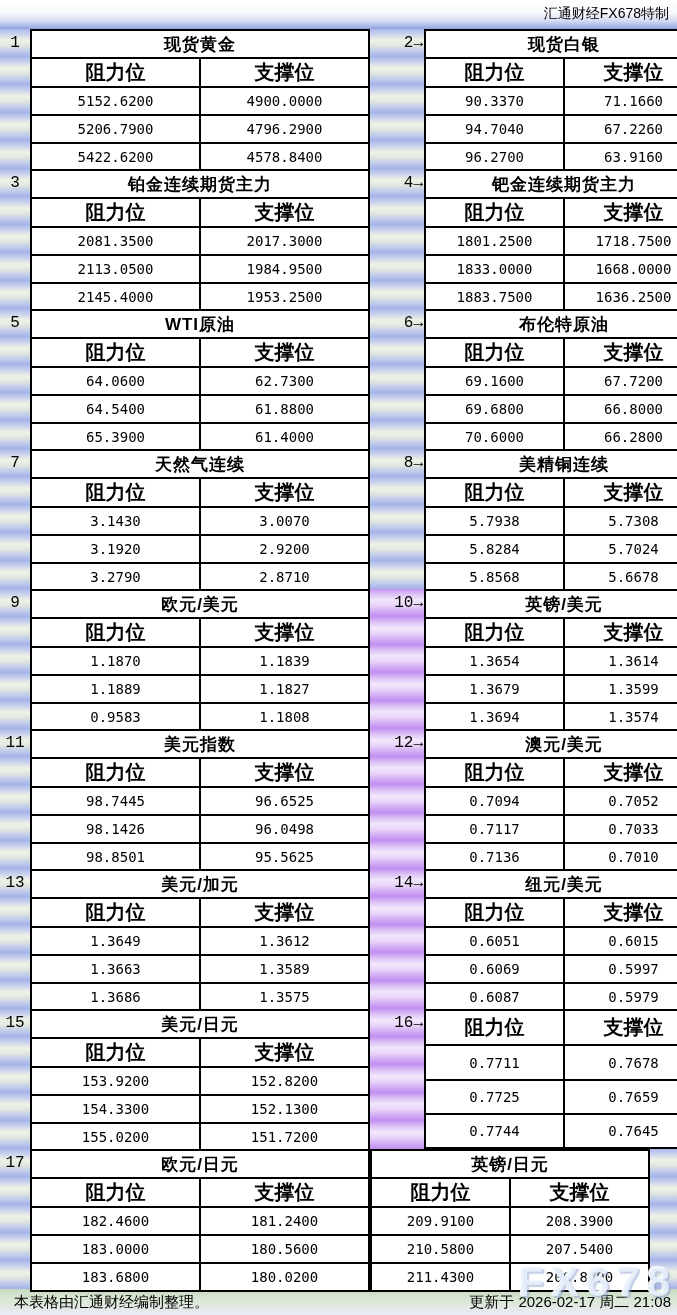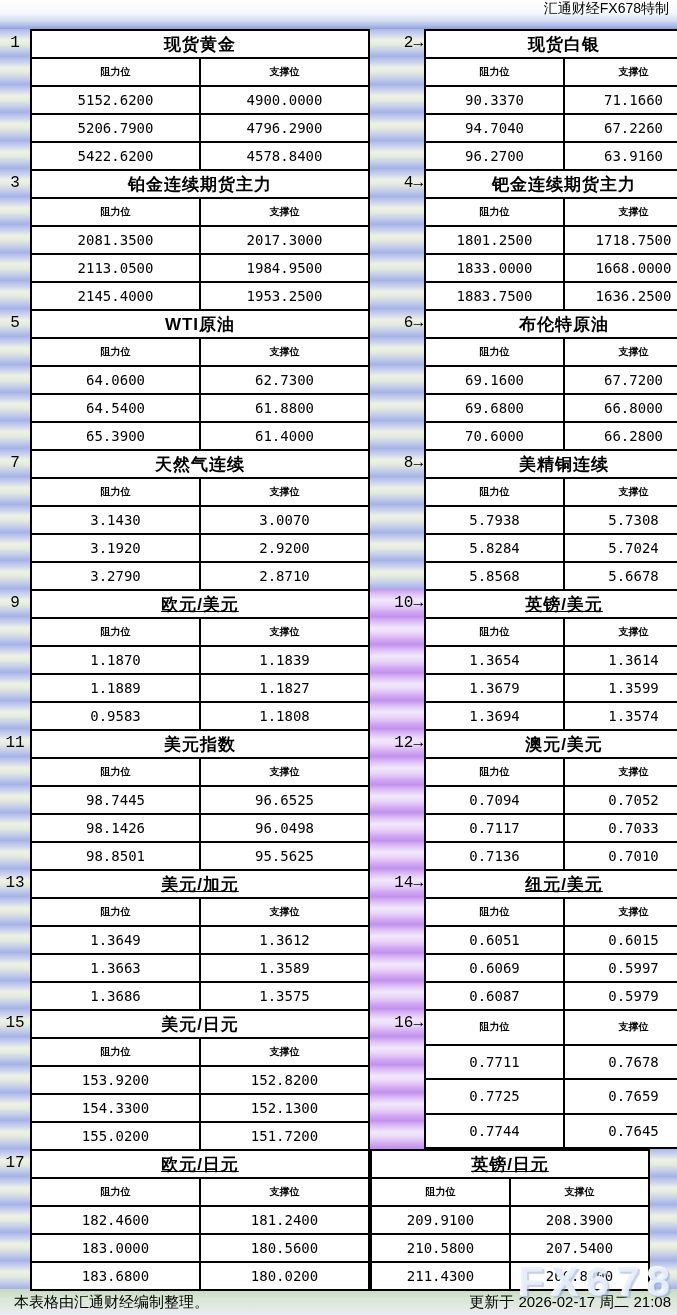--- a/index.html
+++ b/index.html
@@ -6,21 +6,21 @@
   body {
     width:677px; height:1315px; position:relative; overflow:hidden;
     background:#ffffff;
     font-family:"Liberation Sans", sans-serif;
     -webkit-font-smoothing:none;
   }
   
   .top-bar {
     height:29px; box-sizing:border-box;
     background:linear-gradient(180deg,#ffffff 0%,#f6f8fc 45%,#d4dcf2 72%,#a9b8e8 90%,#8fa2d8 100%);
-    display:flex; align-items:flex-start; justify-content:flex-end;
+    display:flex; align-items:flex-end; justify-content:flex-end;
     padding-right:8px; padding-bottom:6px;
     font-size:14px; color:#000;
   }
   
   .grid-row { display:flex; height:140px; }
   .stripe-blue {
     background:repeating-linear-gradient(180deg,
       #aab7e8 0px, #c9d2ee 5px, #eef2e4 11px, #e2e9df 16px, #b7c2ec 24px, #a2b0e4 28px);
   }
   .stripe-purple {
@@ -47,22 +47,22 @@
   }
   table.panel.right { width:280px;border-radius:13px; }
   table.panel td {
     border:2px solid #000; padding:0;
     text-align:center; vertical-align:middle; overflow:hidden;
     height:26px; color:#000; background:#fff;
   }
   td.panel-title { font-size:17px; font-weight:bold; letter-spacing:1px; }
   td.theme-yellow { background:#fff480; }
   td.theme-blue   { background:linear-gradient(180deg,#d2eaf8 0%,#b4d4f2 40%,#9db9ec 100%); }
-  td.theme-purple { background:linear-gradient(180deg,#dcb8f6 0%,#cb9df2 45%,#bf8bf0 100%);text-decoration:underline; }
-  td.col-head { font-size:10px; font-weight:bold; }
+  td.theme-purple { background:linear-gradient(180deg,#dcb8f6 0%,#cb9df2 45%,#bf8bf0 100%); }
+  td.col-head { font-size:20px; font-weight:bold; }
   td.val { font-family:"DejaVu Sans Mono",monospace; font-size:14px; }
   
   .footer-bar {
     height:26px; box-sizing:border-box;
     background:linear-gradient(180deg,#c6dac2 0%,#d9e7d4 40%,#e3eae6 75%,#e9edf4 100%);
     display:flex; align-items:center; justify-content:space-between;
     padding:0 6px 0 14px; font-size:15px; color:#000;
   }
   
   .watermark {

